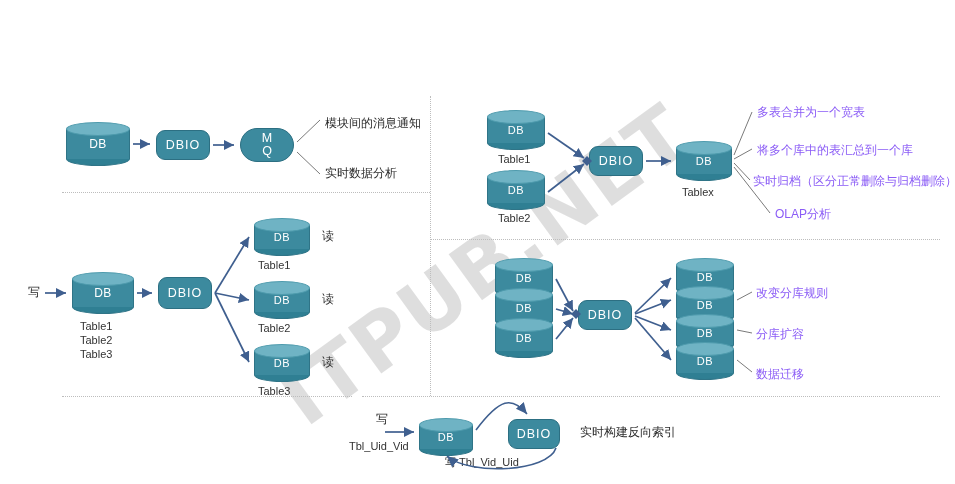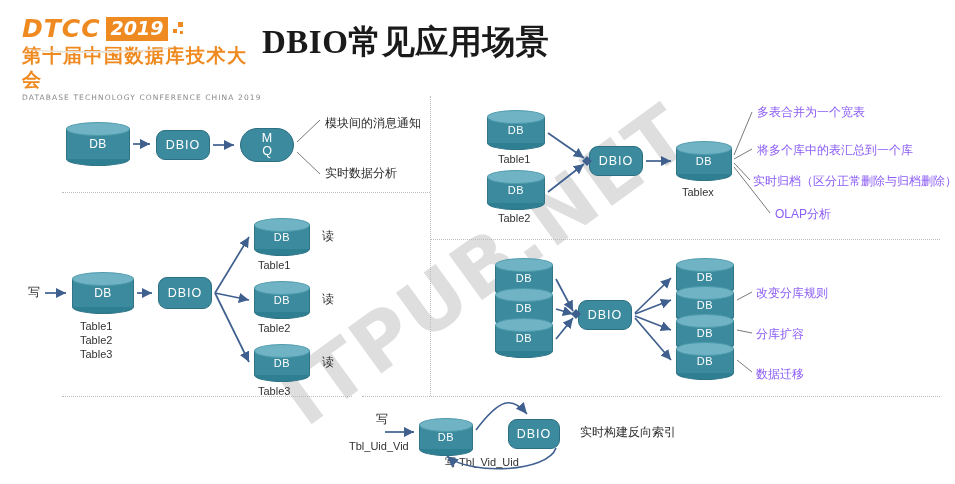--- a/index.html
+++ b/index.html
@@ -62,37 +62,20 @@
   .rlabel{position:absolute;font-family:"Liberation Sans","DejaVu Sans",sans-serif;font-size:12px;color:#8b5cf6;white-space:nowrap;}
   .caption{position:absolute;font-family:"Liberation Sans","DejaVu Sans",sans-serif;font-size:12px;color:#2b2b2b;white-space:nowrap;}
 
   svg.ov{position:absolute;left:0;top:0;width:955px;height:484px;pointer-events:none;overflow:visible;}
 </style>
 </head>
 <body>
 
 <div id="slide">
 
-  <div id="header">
-    <div class="logo">
-      <div class="logo-swoosh"></div>
-      <div class="logo-row1">
-        <span class="logo-dtcc">DTCC</span>
-        <span class="logo-year">2019</span>
-        <span class="logo-dots">
-            <i class="a"></i>
-            <i class="b"></i>
-            <i class="c"></i>
-          </span>
-      </div>
-      <div class="logo-row2">第十届中国数据库技术大会</div>
-      <div class="logo-row3">DATABASE  TECHNOLOGY  CONFERENCE  CHINA 2019</div>
-    </div>
-    <div id="slide-title">DBIO常见应用场景</div>
-  </div>
 
   <div id="watermark">
     <span>ITPUB.NET</span>
   </div>
 
   <div class="divider-h" style="left:62px;top:192px;width:368px;"></div>
   <div class="divider-h" style="left:430px;top:239px;width:510px;"></div>
   <div class="divider-h" style="left:62px;top:396px;width:290px;"></div>
   <div class="divider-h" style="left:362px;top:396px;width:578px;"></div>
   <div class="divider-v" style="left:430px;top:96px;height:300px;"></div>

